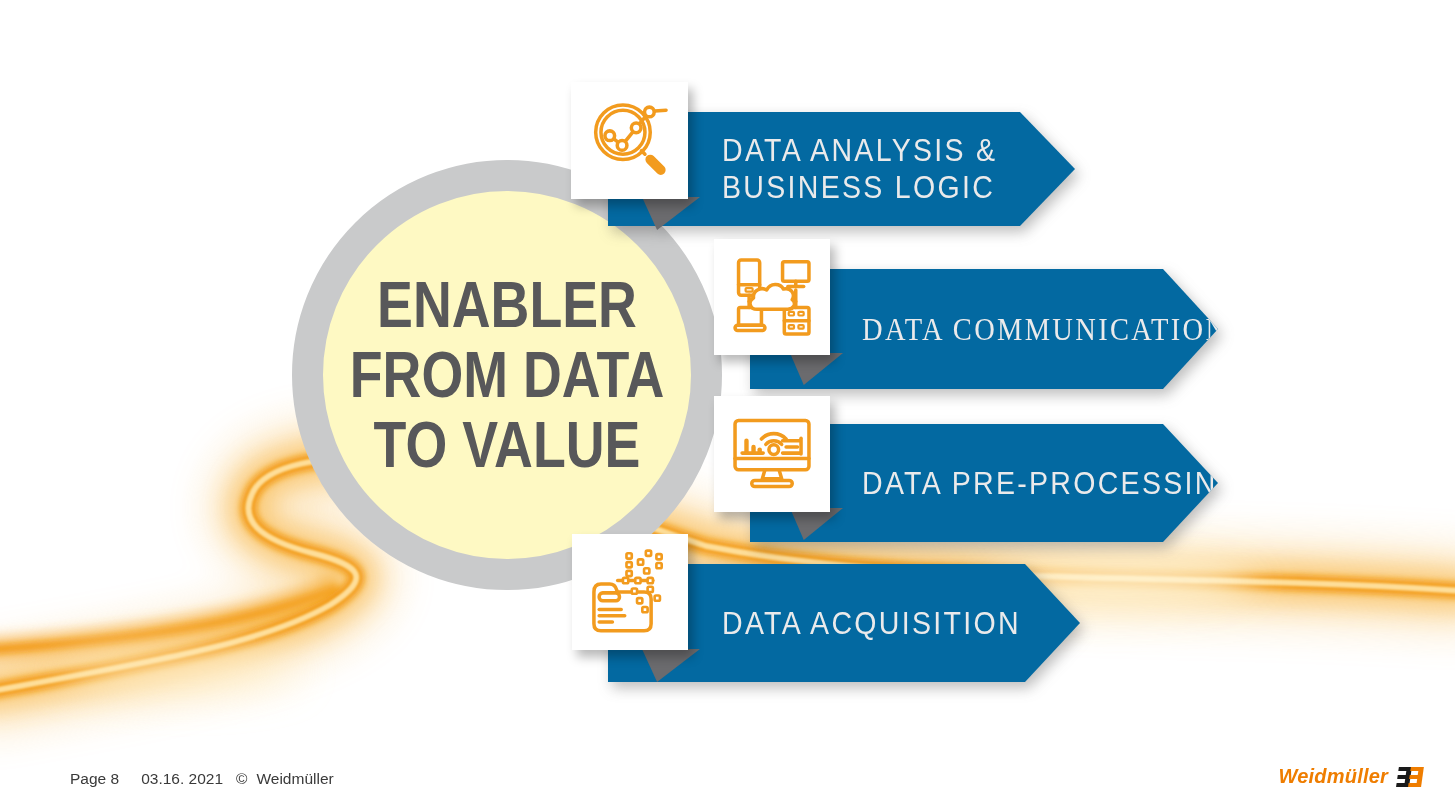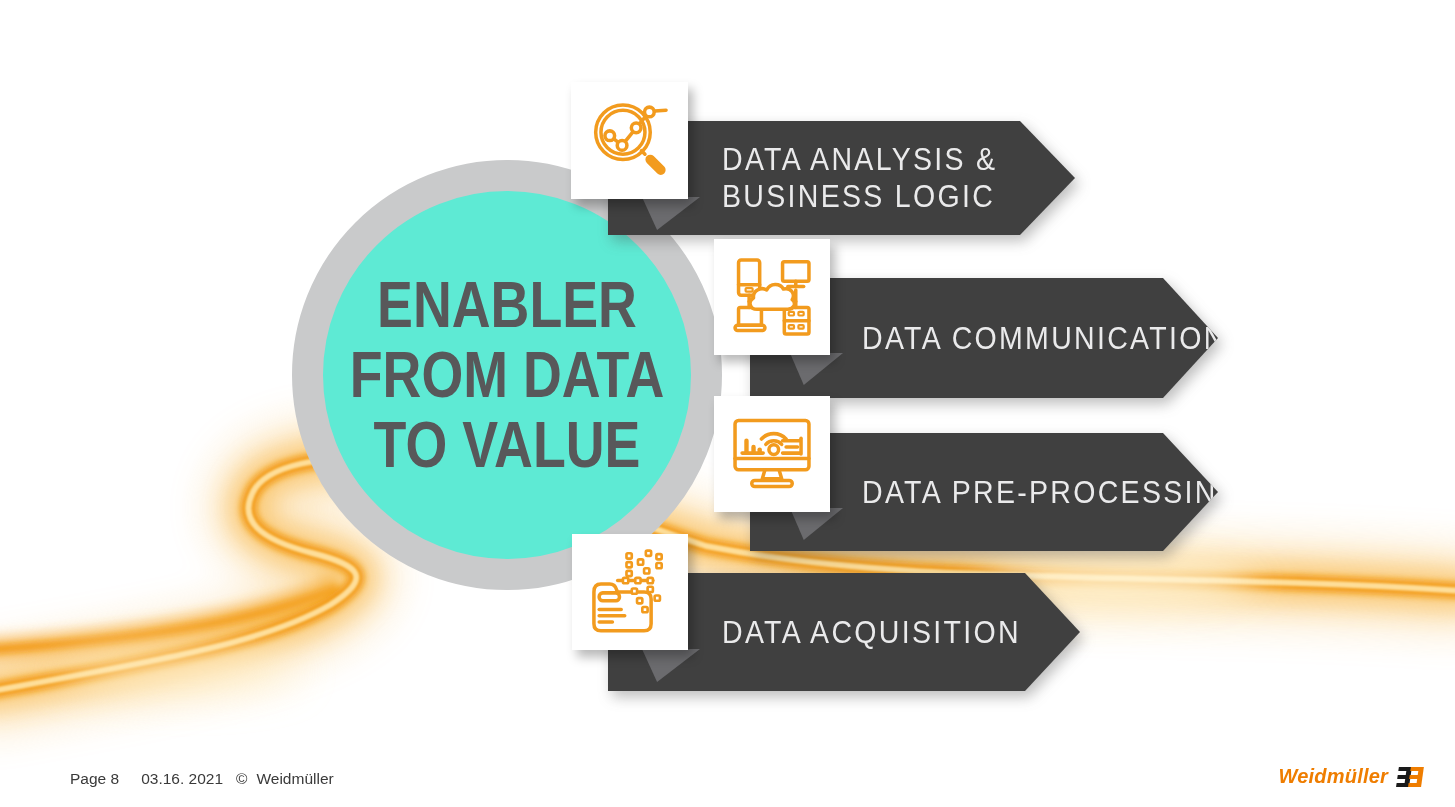--- a/index.html
+++ b/index.html
@@ -6,40 +6,40 @@
   .slide{
     position:relative; width:1455px; height:807px; background:#ffffff;
     overflow:hidden; font-family:"Liberation Sans","DejaVu Sans",sans-serif;
   }
   
   .swoosh{position:absolute;left:0;top:0;z-index:0;}
   
   .circle{
     position:absolute; left:292px; top:160px; width:430px; height:430px;
     box-sizing:border-box; border:31px solid #C9CACB; border-radius:50%;
-    background:#5eead4; z-index:1;
+    background:#fef9c3; z-index:1;
   }
   .circle-title{
     position:absolute; inset:0; display:flex; flex-direction:column;
     align-items:center; justify-content:center; text-align:center;
     transform:scaleX(0.84);
   }
   .circle-title div{
     font-size:64px; line-height:70px; font-weight:700; color:#58585A;
     white-space:nowrap; letter-spacing:0px;
   }
   
   .banner-wrap{position:absolute; z-index:2; filter:drop-shadow(4px 6px 7px rgba(70,70,70,.35));}
-  .banner-body{position:absolute; left:0; top:13px; background:#404040;}
+  .banner-body{position:absolute; left:0; top:4px; background:#0369a1;}
   .b1 .banner-body{width:467px;height:114px;clip-path:polygon(0 0,412px 0,467px 57px,412px 114px,0 114px);}
   .b2 .banner-body{width:468px;height:120px;clip-path:polygon(0 0,413px 0,468px 60px,413px 120px,0 120px);}
   .b3 .banner-body{width:468px;height:118px;clip-path:polygon(0 0,413px 0,468px 59px,413px 118px,0 118px);}
   .b4 .banner-body{width:472px;height:118px;clip-path:polygon(0 0,417px 0,472px 59px,417px 118px,0 118px);}
   .w1{left:608px;top:108px;width:467px;height:114px;}
-  .w2{left:750px;top:265px;width:468px;height:120px;}
+  .w2{left:750px;top:265px;width:468px;height:120px;font-family:Liberation Serif, serif;}
   .w3{left:750px;top:420px;width:468px;height:118px;}
   .w4{left:608px;top:560px;width:472px;height:106px;}
   .banner-label{
     position:absolute; top:0; bottom:0; display:flex; flex-direction:column;
     justify-content:center; transform:scaleX(0.92); transform-origin:left center;
   }
   .banner-label span{
     font-size:31px; line-height:37px; font-weight:400; letter-spacing:2.5px;
     color:#EAEAEB; white-space:nowrap;
   }

